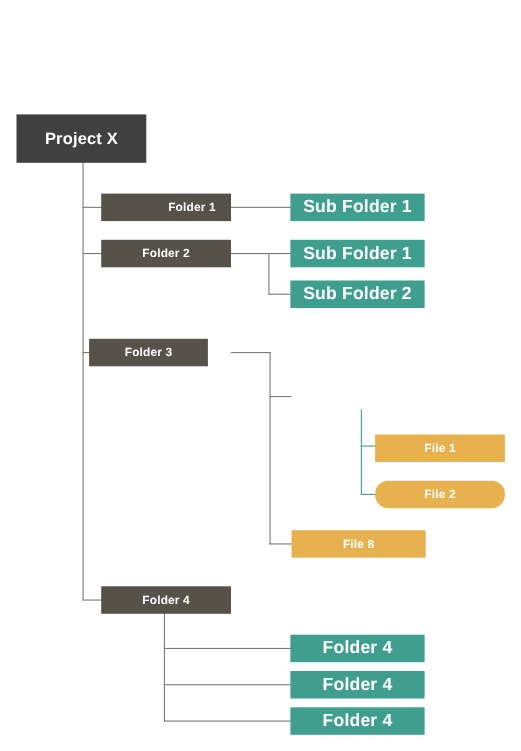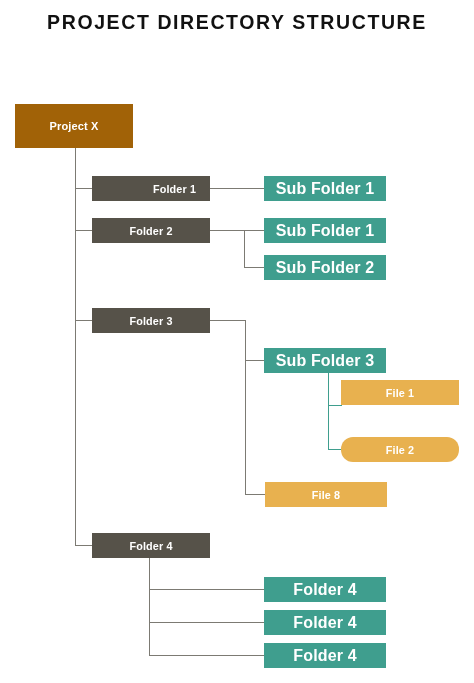--- a/index.html
+++ b/index.html
@@ -61,40 +61,39 @@
     box-sizing: border-box;
     display: flex;
     align-items: center;
     justify-content: center;
     color: #ffffff;
     font-weight: 700;
     font-family: "Liberation Sans", sans-serif;
     letter-spacing: 0.15px;
     z-index: 3;
   }
-  .node-root   { background: #a16207; font-size: 11px; }
+  .node-root   { background: #404040; font-size: 15px; }
   .node-folder { background: #565249; font-size: 10.8px; }
   .node-sub    { background: #3f9e8e; font-size: 16px; }
   .node-file   { background: #e8b14f; font-size: 10.8px; }
 
   
   .line {
     position: absolute;
     background: #7c7a73;
     z-index: 1;
   }
   .line-h { height: 1.4px; }
   .line-v { width: 1.4px; }
   .line-teal { background: #3f9e8e; }
 </style>
 </head>
 <body>
 
 <div id="header">
-  <h1 id="page-title">PROJECT  DIRECTORY  STRUCTURE</h1>
 </div>
 
 <div id="diagram">
 
   <div class="line line-v" style="left:75px; top:147px; height:399px;"></div>
 
   <div class="line line-h" style="left:75px; top:188px; width:18px;"></div>
 
   <div class="line line-h" style="left:75px; top:230px; width:18px;"></div>
 
@@ -128,25 +127,24 @@
   <div class="node node-folder" style="left:92px; top:176px; width:118px; height:25px;padding-left:47px;">Folder 1</div>
 
   <div class="node node-sub" style="left:264px; top:176px; width:122px; height:25px;">Sub Folder 1</div>
 
   <div class="node node-folder" style="left:92px; top:218px; width:118px; height:25px;">Folder 2</div>
 
   <div class="node node-sub" style="left:264px; top:218px; width:122px; height:25px;">Sub Folder 1</div>
 
   <div class="node node-sub" style="left:264px; top:255px; width:122px; height:25px;">Sub Folder 2</div>
 
-  <div class="node node-folder" style="left:92px; top:308px; width:118px; height:25px;">Folder 3</div>
+  <div class="node node-folder" style="left:81px; top:308px; width:108px; height:25px;">Folder 3</div>
 
-  <div class="node node-sub" style="left:264px; top:348px; width:122px; height:25px;">Sub Folder 3</div>
 
-  <div class="node node-file" style="left:341px; top:380px; width:118px; height:25px;">File 1</div>
+  <div class="node node-file" style="left:341px; top:395px; width:118px; height:25px;">File 1</div>
 
   <div class="node node-file" style="left:341px; top:437px; width:118px; height:25px;border-radius:12px;">File 2</div>
 
   <div class="node node-file" style="left:265px; top:482px; width:122px; height:25px;">File 8</div>
 
   <div class="node node-folder" style="left:92px; top:533px; width:118px; height:25px;">Folder 4</div>
 
   <div class="node node-sub" style="left:264px; top:577px; width:122px; height:25px;">Folder 4</div>
 
   <div class="node node-sub" style="left:264px; top:610px; width:122px; height:25px;">Folder 4</div>

